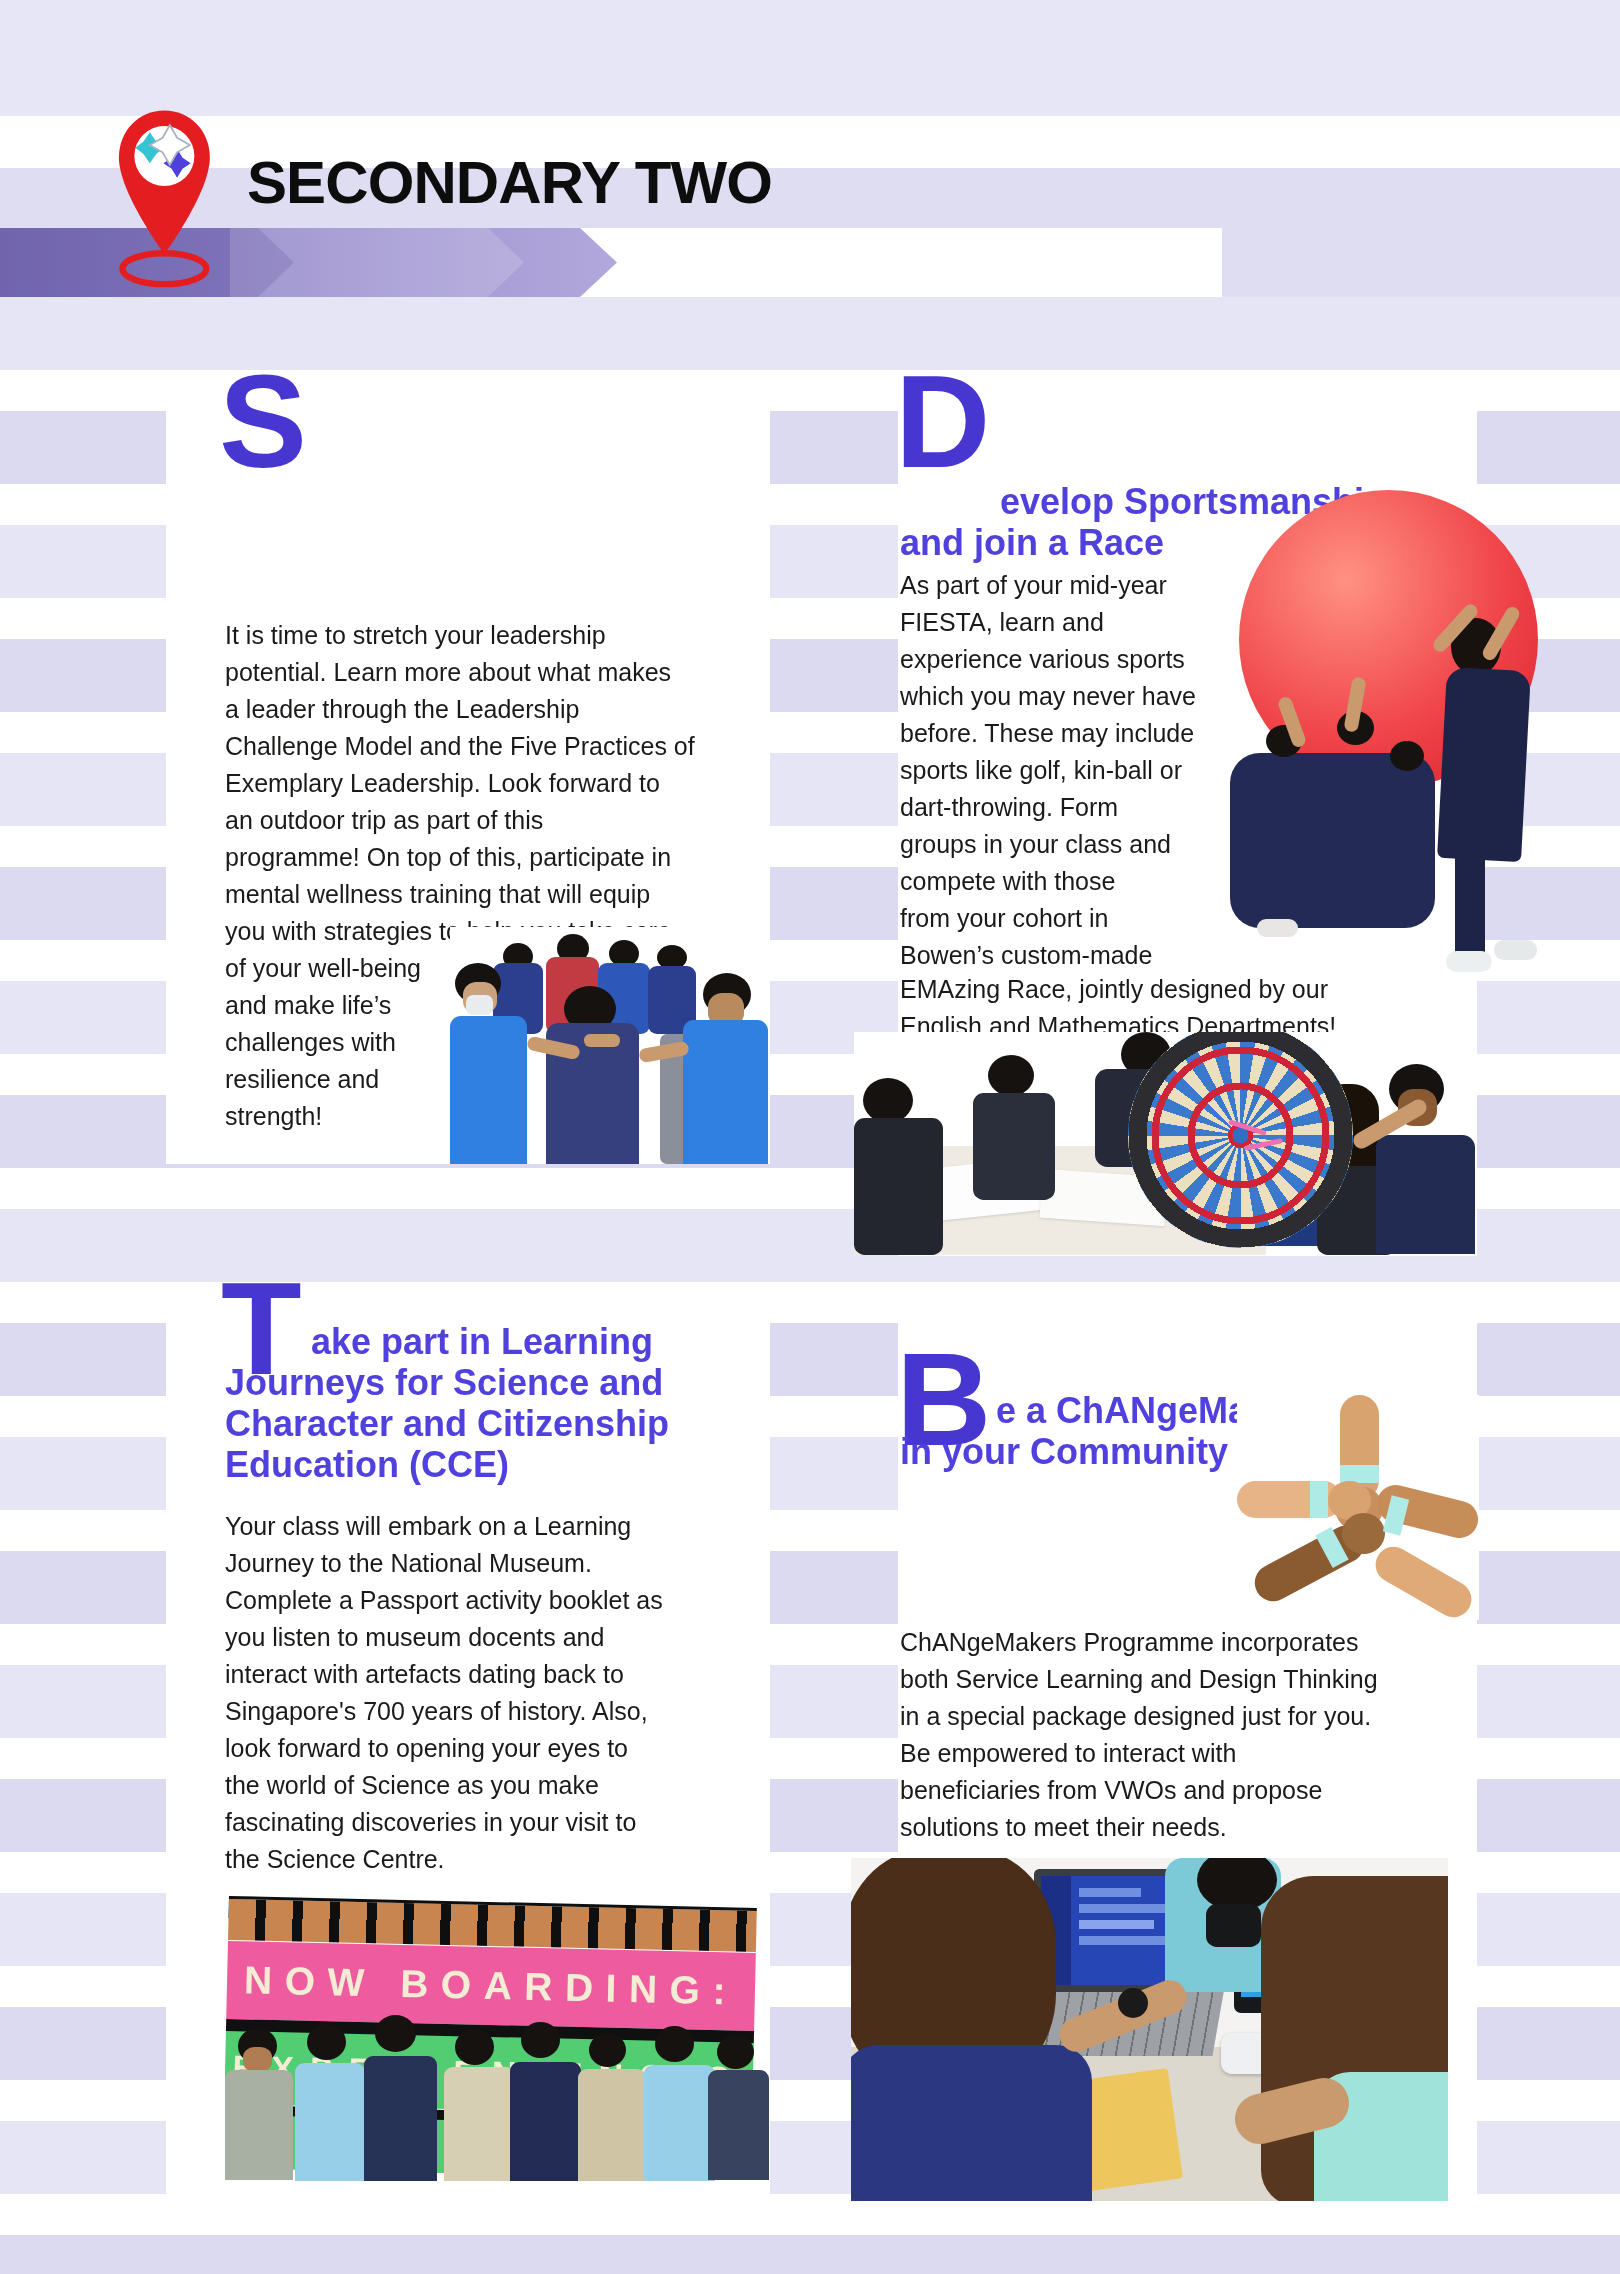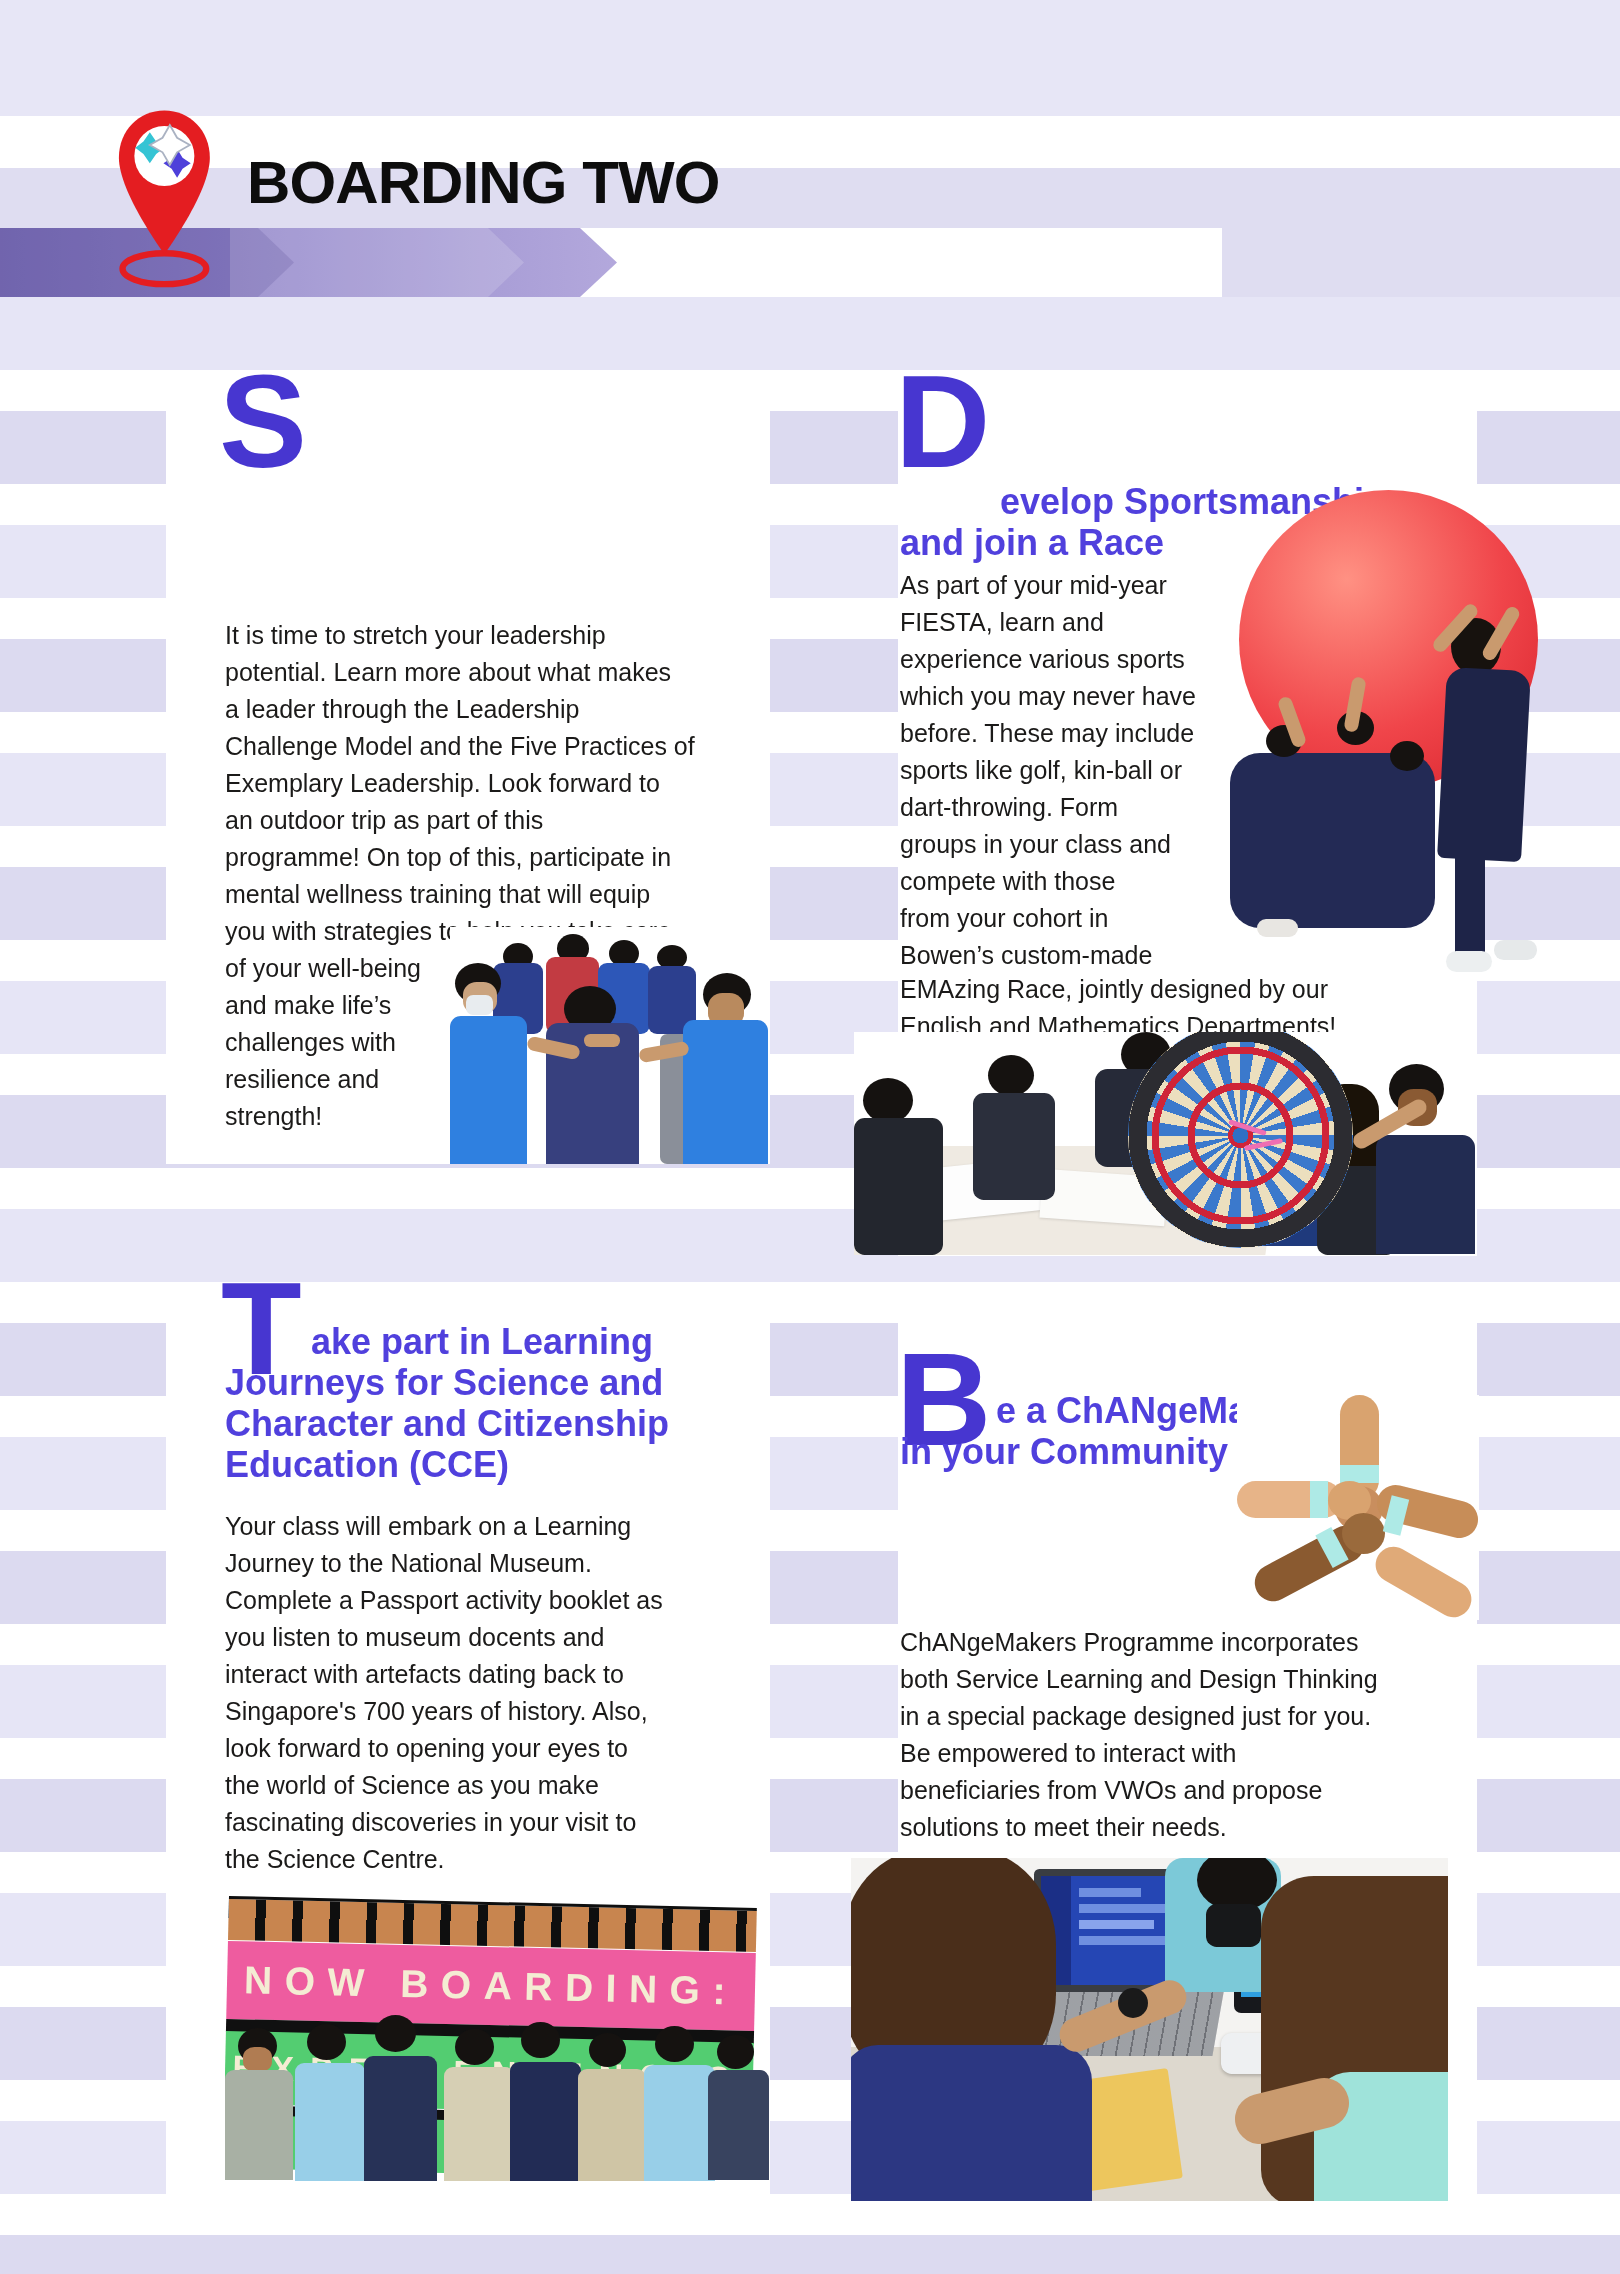--- a/index.html
+++ b/index.html
@@ -62,21 +62,21 @@
   <div class="abs band-top-b"></div>
   <div class="stripes"></div>
 
   <div class="abs banner-row">
     <div class="banner-white"></div>
     <div class="banner-arrow"></div>
     <div class="chevA"></div>
     <div class="chevB"></div>
   </div>
 
-  <div class="abs page-title">BOARDING TWO</div>
+  <div class="abs page-title">SECONDARY TWO</div>
   <svg class="abs pin" viewBox="0 0 140 210">
     <ellipse cx="66" cy="180" rx="46" ry="17" fill="none" stroke="#e41d21" stroke-width="7"></ellipse>
     <path d="M66 6 C38 6 16 28 16 58 C16 96 66 164 66 164 C66 164 116 96 116 58 C116 28 94 6 66 6 Z" fill="#e41d21"></path>
     <circle cx="66" cy="56" r="33" fill="#ffffff"></circle>
     <path d="M50 30 L57 40 L66 47 L57 54 L50 64 L43 54 L34 47 L43 40 Z" fill="#35c4d4"></path>
     <path d="M80 48 L86 58 L95 64 L86 70 L80 80 L74 70 L65 64 L74 58 Z" fill="#4e40da"></path>
     <path d="M72 22 L80 36 L94 44 L80 52 L72 66 L64 52 L50 44 L64 36 Z" fill="#ffffff" stroke="#aab2c2" stroke-width="2"></path>
   </svg>
 
   <div class="card" style="left:166px;top:408px;width:604px;height:756px;"></div>

